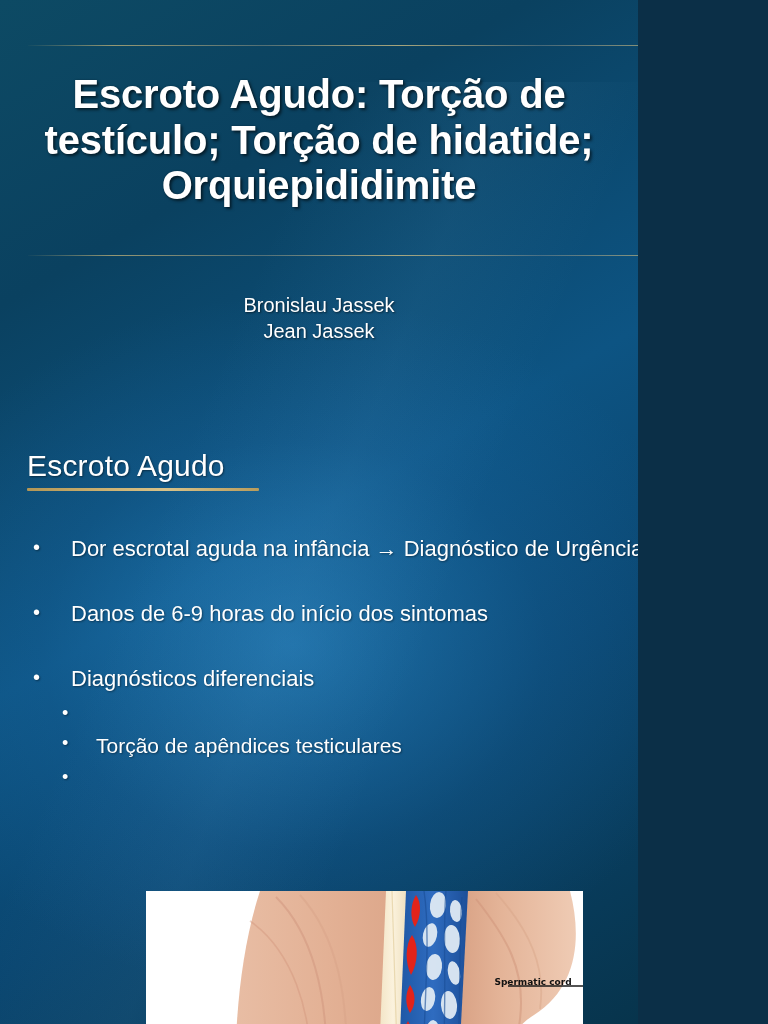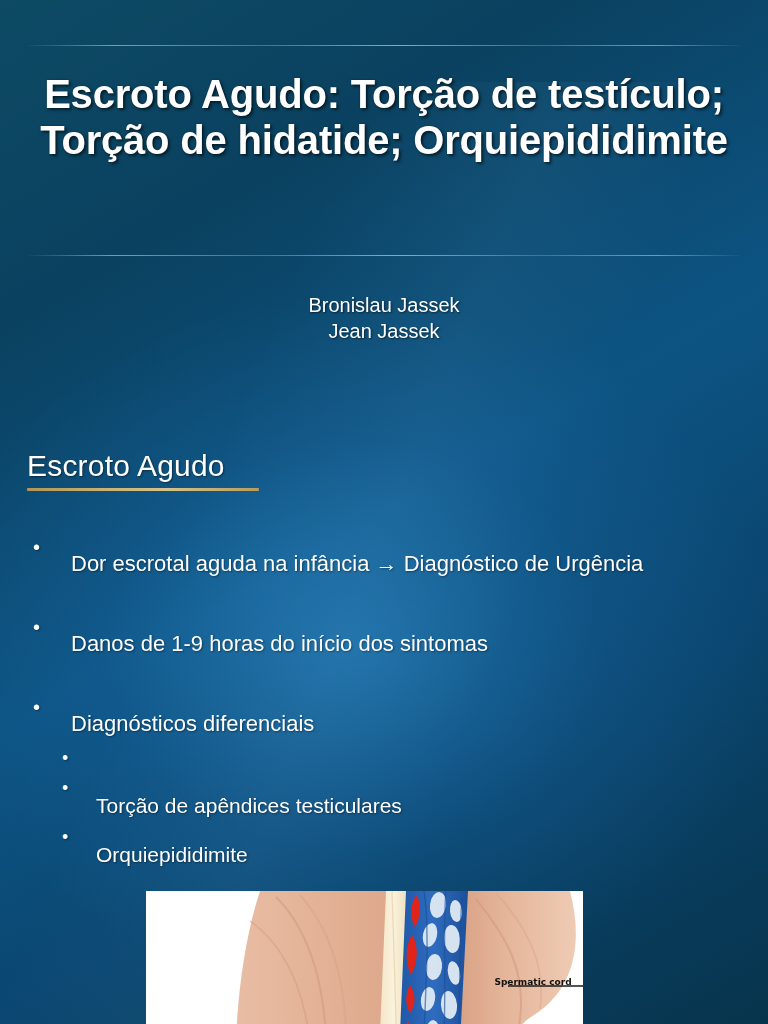--- a/index.html
+++ b/index.html
@@ -5,21 +5,21 @@
   html, body {
     margin: 0;
     padding: 0;
     background: #0b2f47;
   }
   body {
     font-family: "Liberation Sans", sans-serif;
   }
   .slide {
     position: relative;
-    width: 768px;
+    width: 638px;
     height: 1024px;
     overflow: hidden;
     background:
       radial-gradient(ellipse 620px 520px at 48% 62%, rgba(40,135,200,0.62) 0%, rgba(30,110,175,0.30) 42%, rgba(15,70,115,0.0) 74%),
       radial-gradient(ellipse 760px 640px at 60% 48%, rgba(22,98,155,0.55) 0%, rgba(18,80,130,0.12) 58%, rgba(10,55,90,0) 80%),
       linear-gradient(148deg, #0d4a64 0%, #0c4460 14%, #0b4straight 14%, #0a4263 30%, #0d5382 52%, #0b4571 72%, #083b5e 88%, #073247 100%);
     background-color: #0a4160;
   }
   
   .slide::before {
@@ -141,21 +141,21 @@
     font-size: 21px;
     padding-left: 62px;
     margin-bottom: 10px;
   }
   .bullet.lvl2 .dot {
     width: 34px;
     flex: 0 0 34px;
     font-size: 18px;
     line-height: 1.1;
   }
-  .bullet .txt { flex: 1 1 auto; margin-top: 15px; }
+  .bullet .txt { flex: 1 1 auto; }
   .group-lead { margin-bottom: 12px !important; }
 
   
   .figure {
     position: absolute;
     left: 146px;
     top: 891px;
     width: 437px;
     height: 133px;
     background: #ffffff;
@@ -204,40 +204,39 @@
 
     <div class="bullets">
 
       <div class="bullet lvl1">
         <span class="dot">•</span>
         <span class="txt">Dor escrotal aguda na infância → Diagnóstico de Urgência</span>
       </div>
 
       <div class="bullet lvl1">
         <span class="dot">•</span>
-        <span class="txt">Danos de 1-9 horas do início dos sintomas</span>
+        <span class="txt">Danos de 6-9 horas do início dos sintomas</span>
       </div>
 
       <div class="bullet lvl1 group-lead">
         <span class="dot">•</span>
         <span class="txt">Diagnósticos diferenciais</span>
       </div>
 
       <div class="bullet lvl2">
         <span class="dot">•</span>
       </div>
 
       <div class="bullet lvl2">
         <span class="dot">•</span>
         <span class="txt">Torção de apêndices testiculares</span>
       </div>
 
       <div class="bullet lvl2">
         <span class="dot">•</span>
-        <span class="txt">Orquiepididimite</span>
       </div>
 
     </div>
 
     <div class="figure">
       <div class="fig-inner">
         <svg class="fig-svg" viewBox="0 0 437 190" preserveAspectRatio="none">
           <defs>
             <linearGradient id="fleshL" x1="0" y1="0" x2="1" y2="0">
               <stop offset="0%" stop-color="#e8bda4"></stop>

